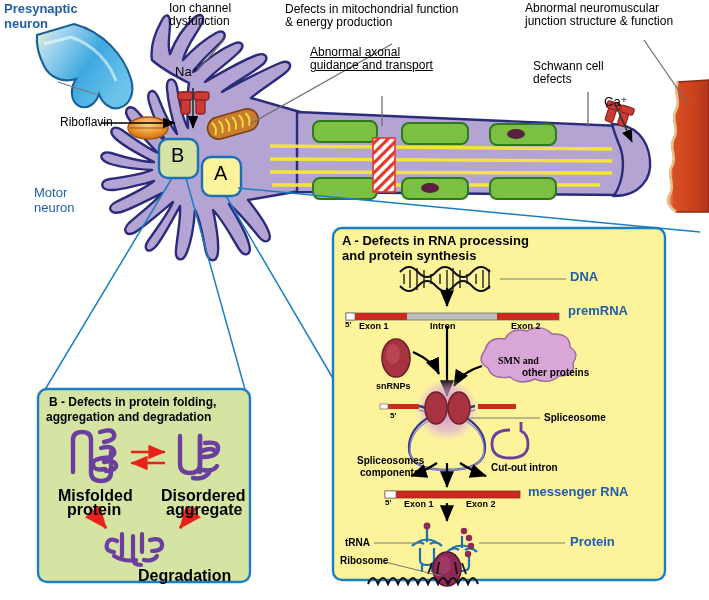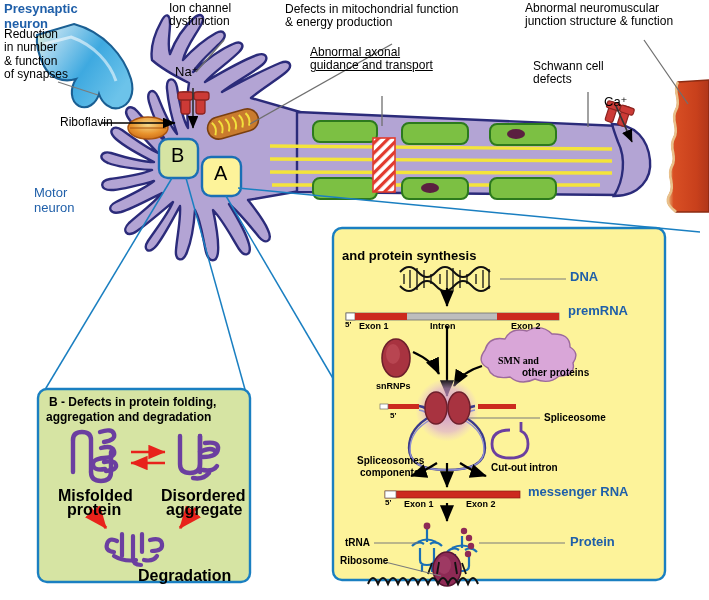--- a/index.html
+++ b/index.html
@@ -356,24 +356,20 @@
       </g>
       <line x1="374" y1="543" x2="418" y2="543" stroke="#7b7b7b" stroke-width="1.2"></line>
       <line x1="385" y1="562" x2="441" y2="576" stroke="#7b7b7b" stroke-width="1.2"></line>
       <line x1="479" y1="543" x2="565" y2="543" stroke="#7b7b7b" stroke-width="1.2"></line>
     </g>
   </svg>
 
   <div class="lbl blue t13 b" style="left:4px;top:2px;">Presynaptic
 neuron</div>
 
-  <div class="lbl black t12" style="left:4px;top:28px;">Reduction
-in number
-&amp; function
-of synapses</div>
 
   <div class="lbl black t12" style="left:169px;top:2px;">Ion channel
 dysfunction</div>
 
   <div class="lbl black t13" style="left:175px;top:65px;">Na⁺</div>
 
   <div class="lbl black t12" style="left:60px;top:116px;">Riboflavin</div>
 
   <div class="lbl blue t13" style="left:34px;top:186px;">Motor
 neuron</div>
@@ -389,20 +385,21 @@
 
   <div class="lbl black t12" style="left:533px;top:60px;">Schwann cell
 defects</div>
 
   <div class="lbl black t13" style="left:604px;top:95px;">Ca⁺</div>
 
   <div class="lbl black t20" style="left:171px;top:144px;">B</div>
 
   <div class="lbl black t20" style="left:214px;top:162px;">A</div>
 
+  <div class="lbl black t13 b" style="left:342px;top:234px;">A - Defects in RNA processing</div>
   <div class="lbl black t13 b" style="left:342px;top:249px;">and protein synthesis</div>
 
   <div class="lbl blue t13 b" style="left:570px;top:270px;">DNA</div>
 
   <div class="lbl blue t13 b" style="left:568px;top:304px;">premRNA</div>
 
   <div class="lbl black t8 b" style="left:345px;top:321px;">5'</div>
   <div class="lbl black t9 b" style="left:359px;top:321px;">Exon 1</div>
   <div class="lbl black t9 b" style="left:430px;top:321px;">Intron</div>
   <div class="lbl black t9 b" style="left:511px;top:321px;">Exon 2</div>

